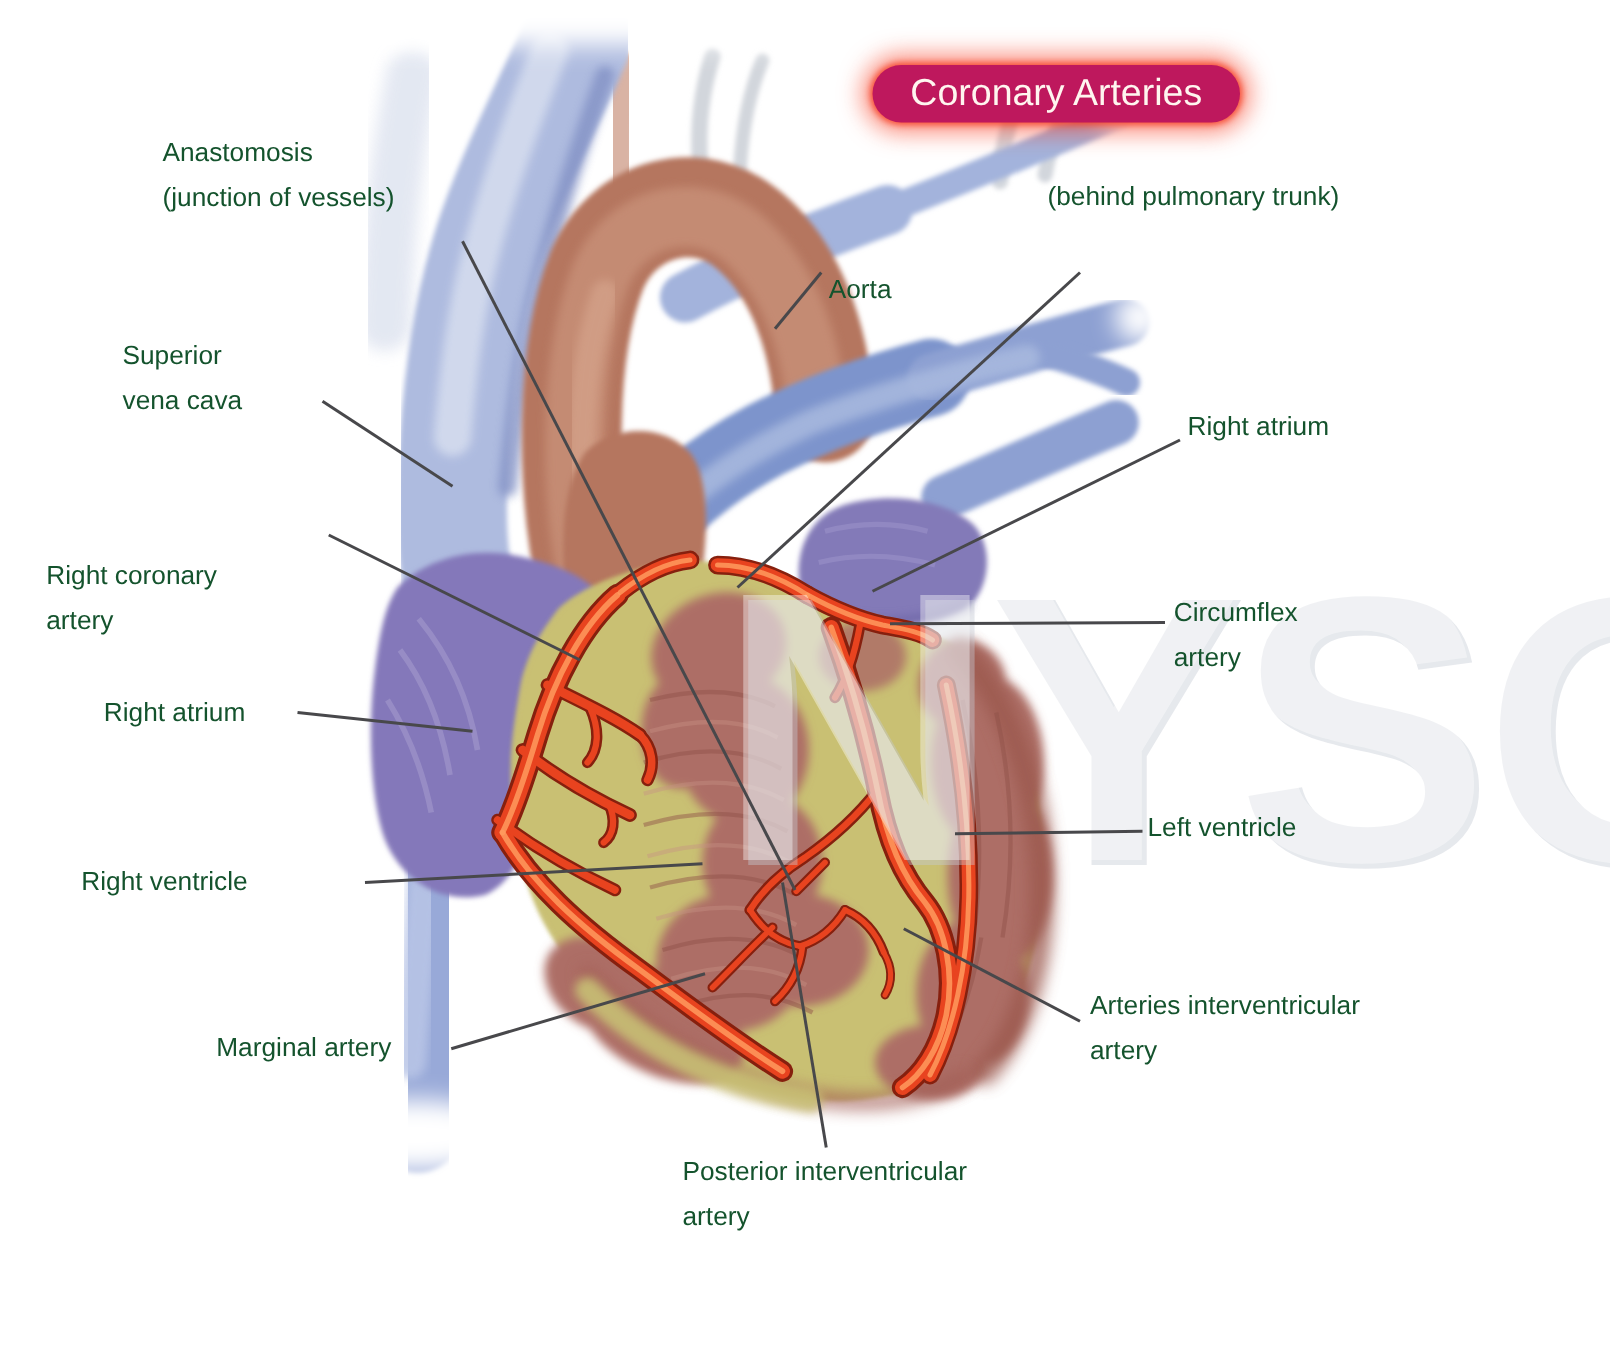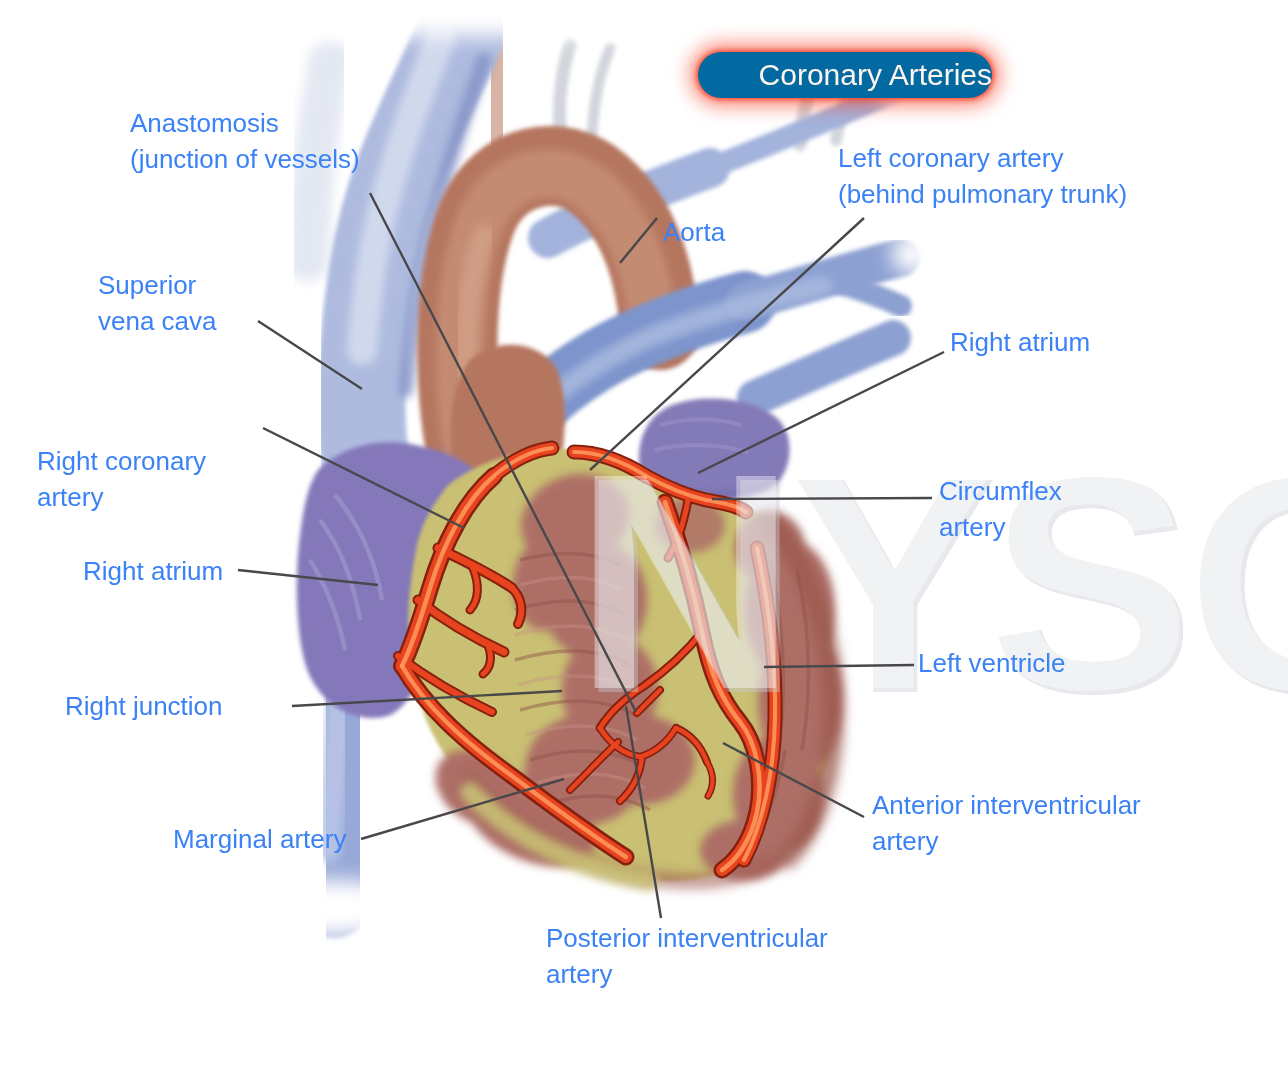--- a/index.html
+++ b/index.html
@@ -1,23 +1,23 @@
 <!DOCTYPE html>
 <html><head>
 <meta charset="utf-8">
 <style>
   html,body{margin:0;padding:0;background:#fff;}
   #stage{position:relative;width:1288px;height:1080px;background:#fff;overflow:hidden;
          font-family:"Liberation Sans",sans-serif;}
   #art{position:absolute;left:0;top:0;}
-  .label{position:absolute;font-size:26px;line-height:36px;color:#3b82f6;white-space:nowrap;}
+  .label{position:absolute;font-size:21px;line-height:36px;color:#14532d;white-space:nowrap;}
   .label span{display:block;}
   #title-pill{position:absolute;left:698px;top:52px;width:294px;height:46px;border-radius:23px;
-      background:#0369a1;box-shadow:0 0 18px 9px rgba(248,62,34,.55), 0 0 5px 2px rgba(244,56,31,.8);
-      color:#fff5ef;font-size:30px;line-height:46px;text-align:right;}
+      background:#be185d;box-shadow:0 0 18px 9px rgba(248,62,34,.55), 0 0 5px 2px rgba(244,56,31,.8);
+      color:#fff5ef;font-size:30px;line-height:46px;text-align:center;}
   .art-outline use{stroke:#86200e;fill:none;stroke-linecap:round;stroke-linejoin:round;}
   .art-body use{stroke:#e8431f;fill:none;stroke-linecap:round;stroke-linejoin:round;}
   .art-core use{stroke:#ff9a5e;fill:none;stroke-linecap:round;opacity:.85;}
   .leader{stroke:#48484b;stroke-width:2.4;}
   .wm-shadow{fill:#c6cbd5;opacity:.42;}
   .wm-front{fill:#ffffff;opacity:.40;}
   .wm{font-family:"Liberation Sans",sans-serif;font-weight:bold;font-size:308px;letter-spacing:-8px;}
 </style>
 </head>
 <body>
@@ -286,44 +286,43 @@
     <span>vena cava</span>
   </div>
   <div class="label" style="left:37px;top:412px;margin-top:31px;">
     <span>Right coronary</span>
     <span>artery</span>
   </div>
   <div class="label" style="left:47px;top:553px;margin-left:36px;">
     <span>Right atrium</span>
   </div>
   <div class="label" style="left:65px;top:688px;">
-    <span>Right junction</span>
+    <span>Right ventricle</span>
   </div>
   <div class="label" style="left:125px;top:821px;margin-left:48px;">
     <span>Marginal artery</span>
   </div>
   <div class="label" style="left:546px;top:920px;">
     <span>Posterior interventricular</span>
     <span>artery</span>
   </div>
   <div class="label" style="left:663px;top:186px;margin-top:28px;">
     <span>Aorta</span>
   </div>
   <div class="label" style="left:838px;top:140px;">
-    <span>Left coronary artery</span>
     <span>(behind pulmonary trunk)</span>
   </div>
   <div class="label" style="left:950px;top:324px;">
     <span>Right atrium</span>
   </div>
   <div class="label" style="left:939px;top:473px;">
     <span>Circumflex</span>
     <span>artery</span>
   </div>
   <div class="label" style="left:918px;top:645px;">
     <span>Left ventricle</span>
   </div>
   <div class="label" style="left:872px;top:787px;">
-    <span>Anterior interventricular</span>
+    <span>Arteries interventricular</span>
     <span>artery</span>
   </div>
 
 </div>
 
 </body></html>

